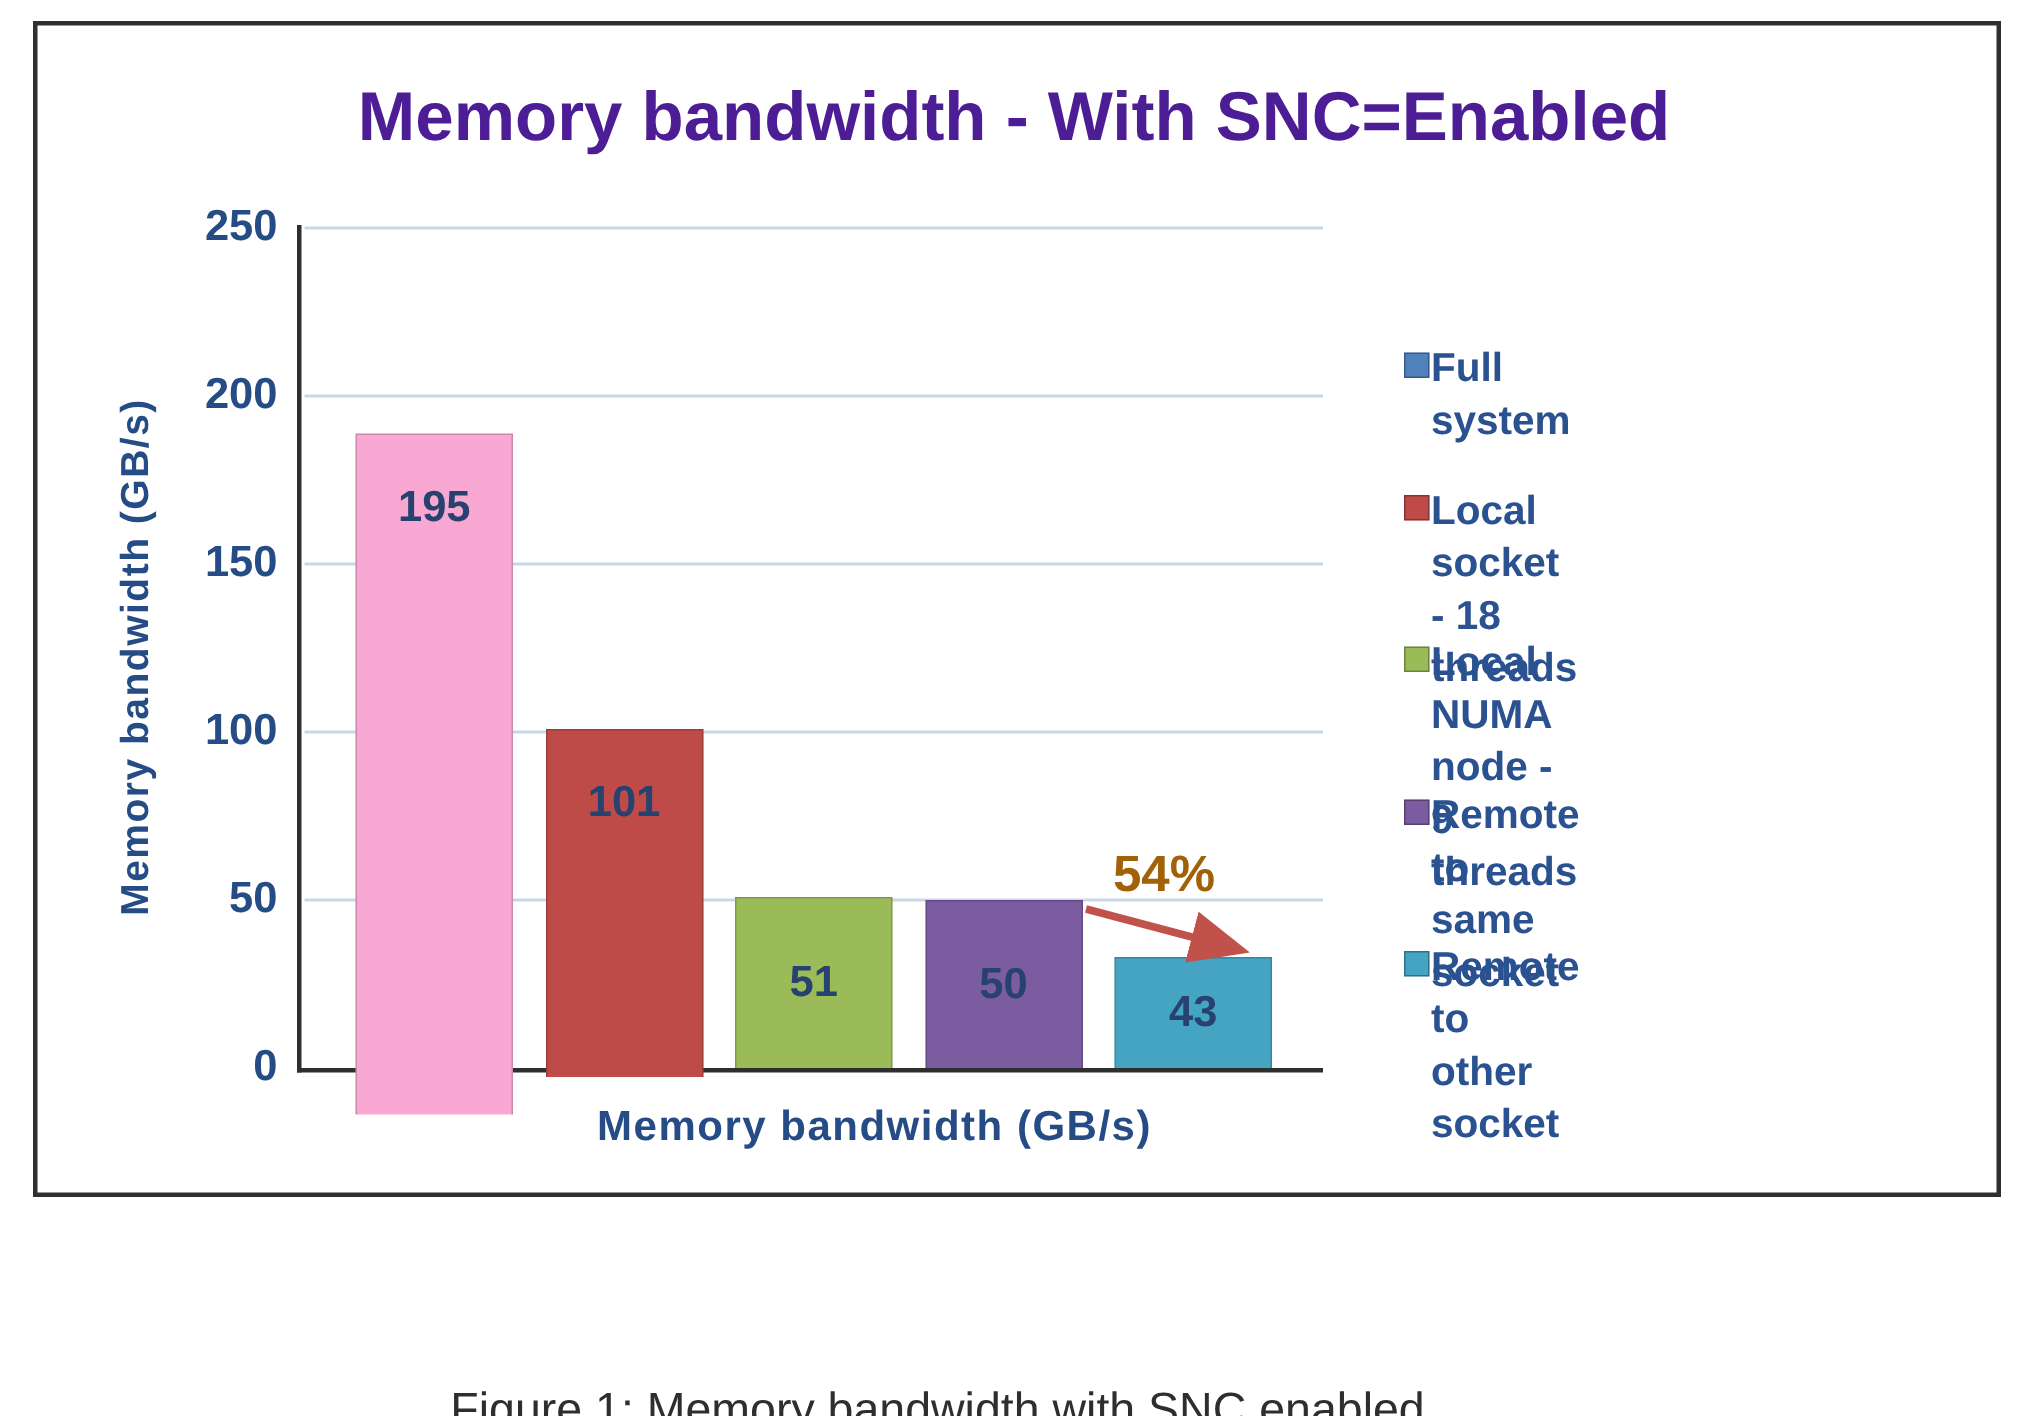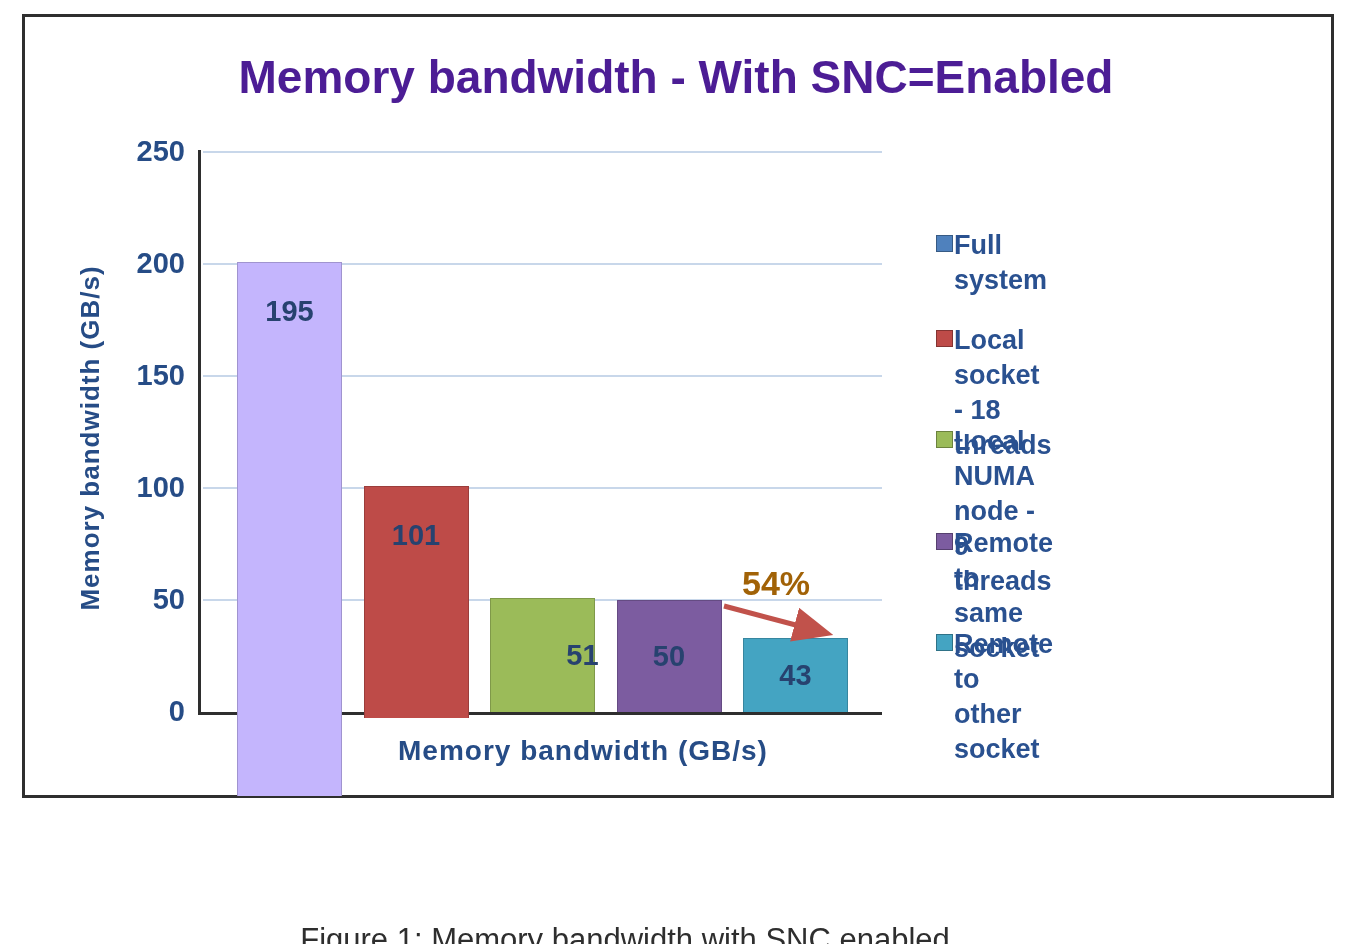--- a/index.html
+++ b/index.html
@@ -161,27 +161,27 @@
       <div class="y-tick" style="top: 583px;">50</div>
       <div class="y-tick" style="top: 471px;">100</div>
       <div class="y-tick" style="top: 359px;">150</div>
       <div class="y-tick" style="top: 247px;">200</div>
       <div class="y-tick" style="top: 135px;">250</div>
     </div>
 
   <div class="y-axis-title">Memory bandwidth (GB/s)</div>
 
   <div id="bars">
-      <div class="bar" style="left: 237px; top: 262px; height: 534px; background: #c4b5fd;">
+      <div class="bar" style="left: 237px; top: 289px; height: 454px; background: #f9a8d4;">
         <div class="bar-label" style="top: 32px;">195</div>
       </div>
       <div class="bar" style="left: 363.5px; top: 485.76px; height: 232px; background: rgb(190, 75, 72);">
         <div class="bar-label" style="top: 32px;">101</div>
       </div>
-      <div class="bar" style="left: 490px; top: 597.76px; height: 114.24px; background: rgb(155, 187, 89); padding-left: 40px;">
+      <div class="bar" style="left: 490px; top: 597.76px; height: 114.24px; background: rgb(155, 187, 89);">
         <div class="bar-label" style="top: 40.12px;">51</div>
       </div>
       <div class="bar" style="left: 616.5px; top: 600px; height: 112px; background: rgb(124, 92, 160);">
         <div class="bar-label" style="top: 39px;">50</div>
       </div>
       <div class="bar" style="left: 743px; top: 638.08px; height: 73.92px; background: rgb(68, 164, 194);">
         <div class="bar-label" style="top: 19.96px;">43</div>
       </div>
     </div>
 

